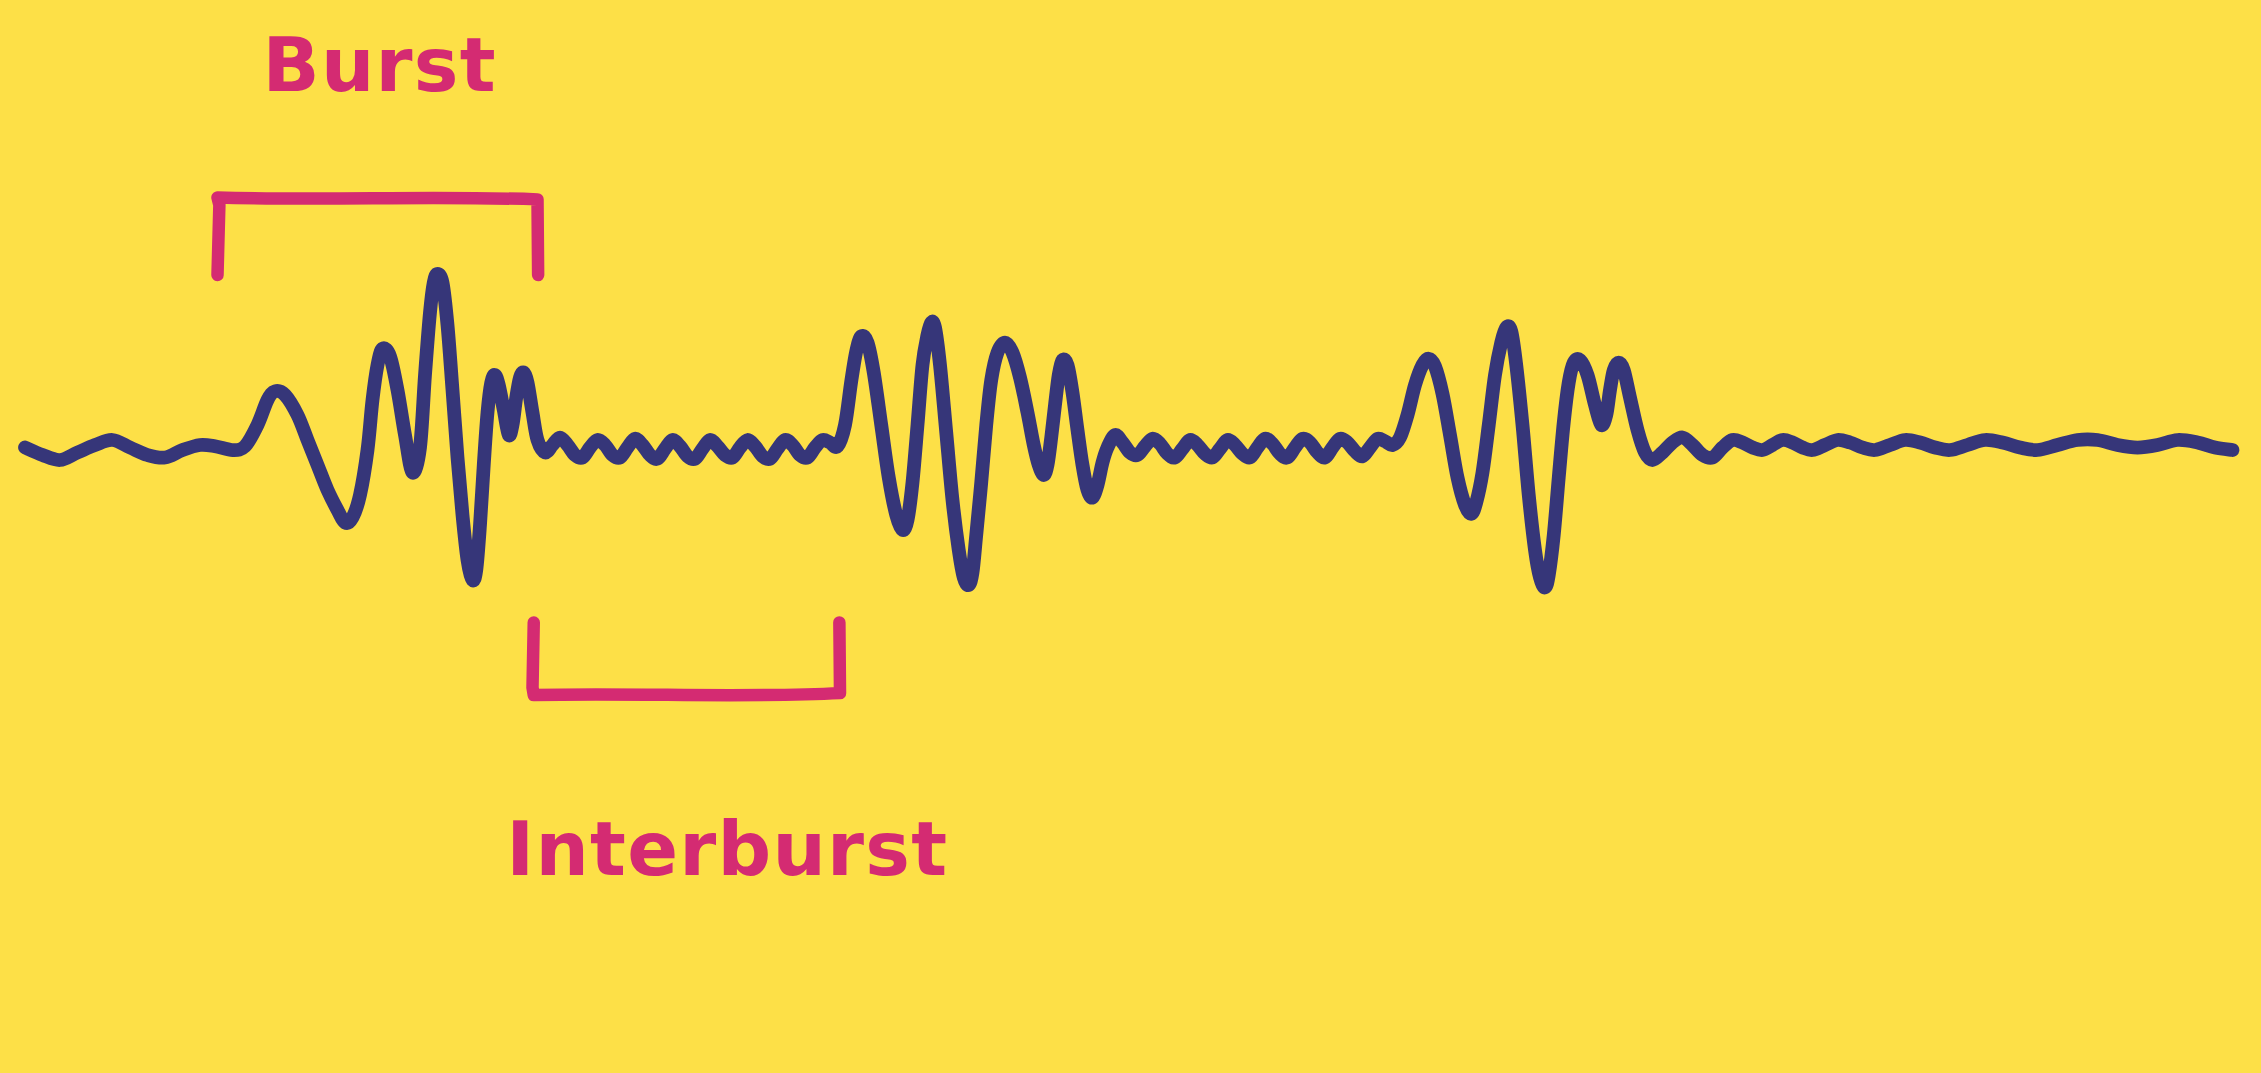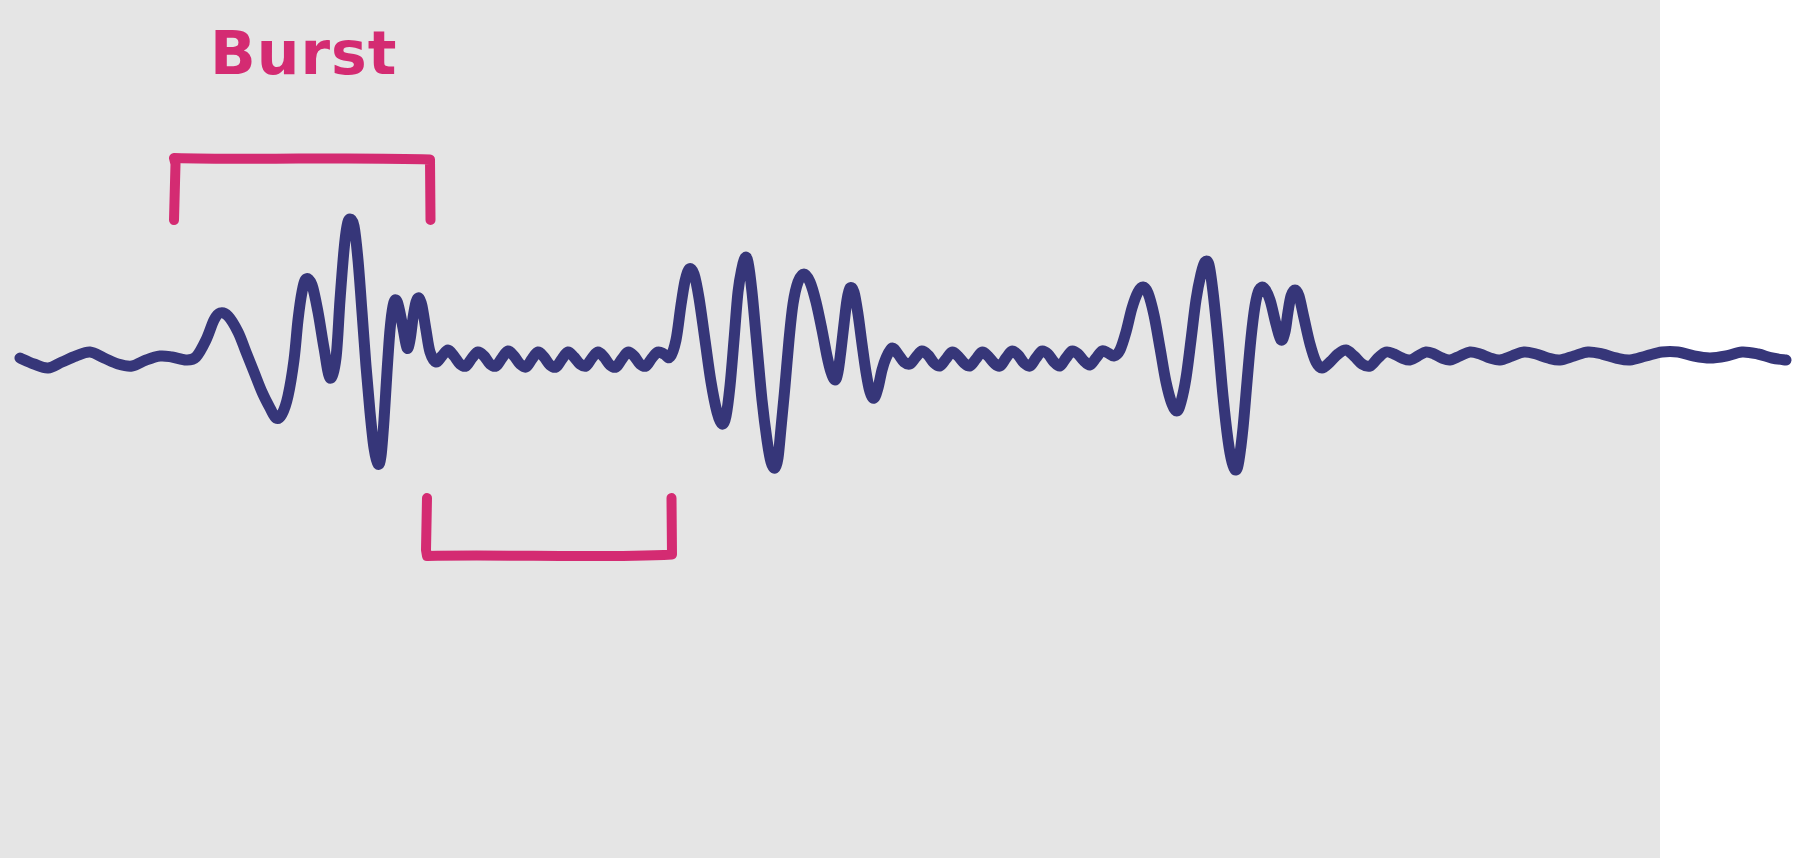--- a/index.html
+++ b/index.html
@@ -3,21 +3,21 @@
 <meta charset="utf-8">
 <title>Burst Interburst EEG Diagram</title>
 <style>
   html,body{margin:0;padding:0;}
   body{
     width:1809px;height:858px;
     background:#ffffff;
     font-family:"DejaVu Sans", sans-serif;
     overflow:hidden;
   }
-  #stage{position:relative;width:1660px;height:858px;background:#e5e5e5;}
+  #stage{position:relative;width:1809px;height:858px;background:#fde047;}
   #stage svg{position:absolute;left:0;top:0;}
   .handtext{
     position:absolute;
     color:#d42b72;
     font-family:"DejaVu Sans", sans-serif;
     font-weight:600;
     letter-spacing:1px;
     white-space:nowrap;
     user-select:none;
   }
@@ -34,14 +34,15 @@
     <g>
       <path id="burst-bracket" fill="none" stroke="#d42b72" stroke-width="10" stroke-linecap="round" stroke-linejoin="round" d="M 174 220 L 175.5 164 L 174 158 C 258.48 160.5, 348.08000000000004 156.5, 430 159.5 L 430.5 220"></path>
     </g>
     <g>
       <path id="interburst-bracket" fill="none" stroke="#d42b72" stroke-width="10" stroke-linecap="round" stroke-linejoin="round" d="M 427 498 L 426 550 L 427 556 C 507.85 554, 593.6 558.5, 672 554.5 L 671.5 498"></path>
     </g>
   </svg>
 
   <div class="handtext" id="burst-label" style="left: 210px; top: 18px; font-size: 60px; color: rgb(212, 43, 114);">Burst</div>
 
+  <div class="handtext" id="interburst-label" style="left: 405px; top: 645px; font-size: 60px; color: rgb(212, 43, 114);">Interburst</div>
 
 </div>
 
 </body></html>

